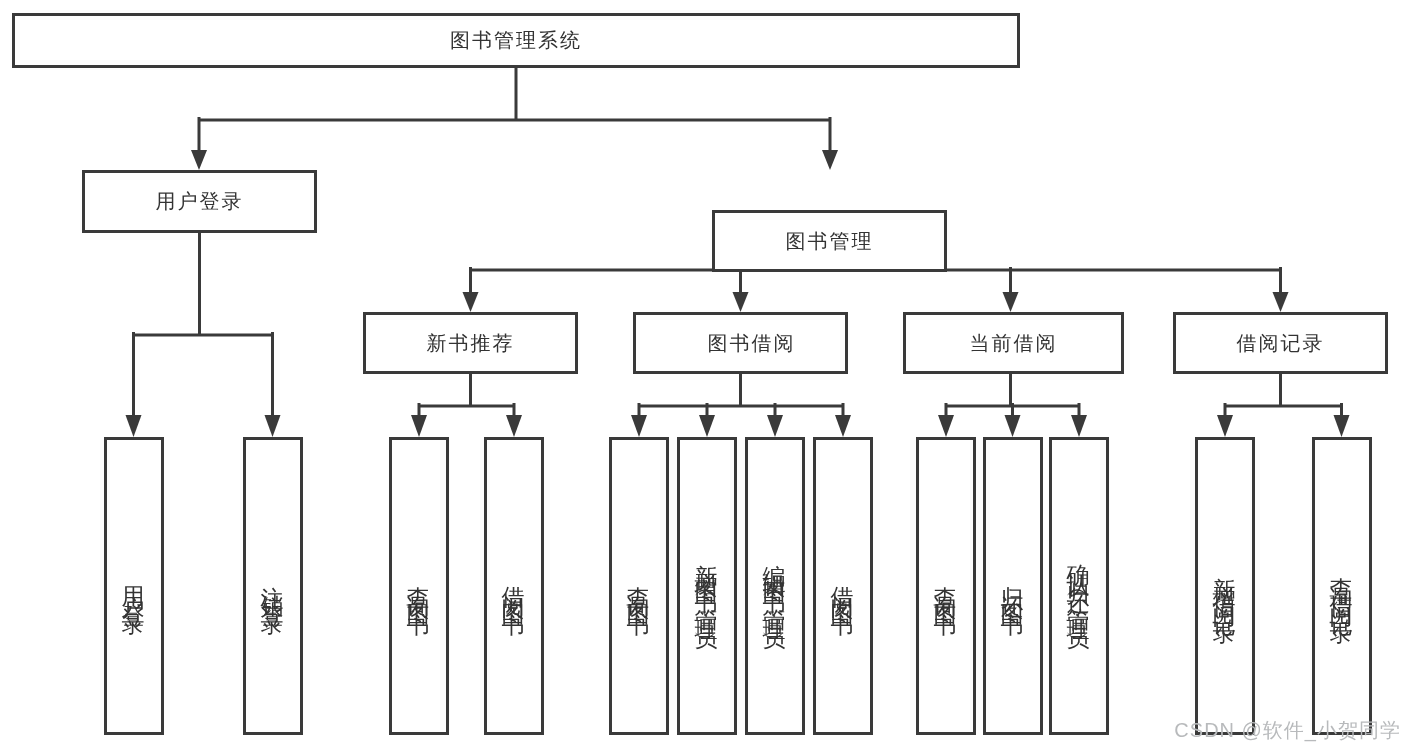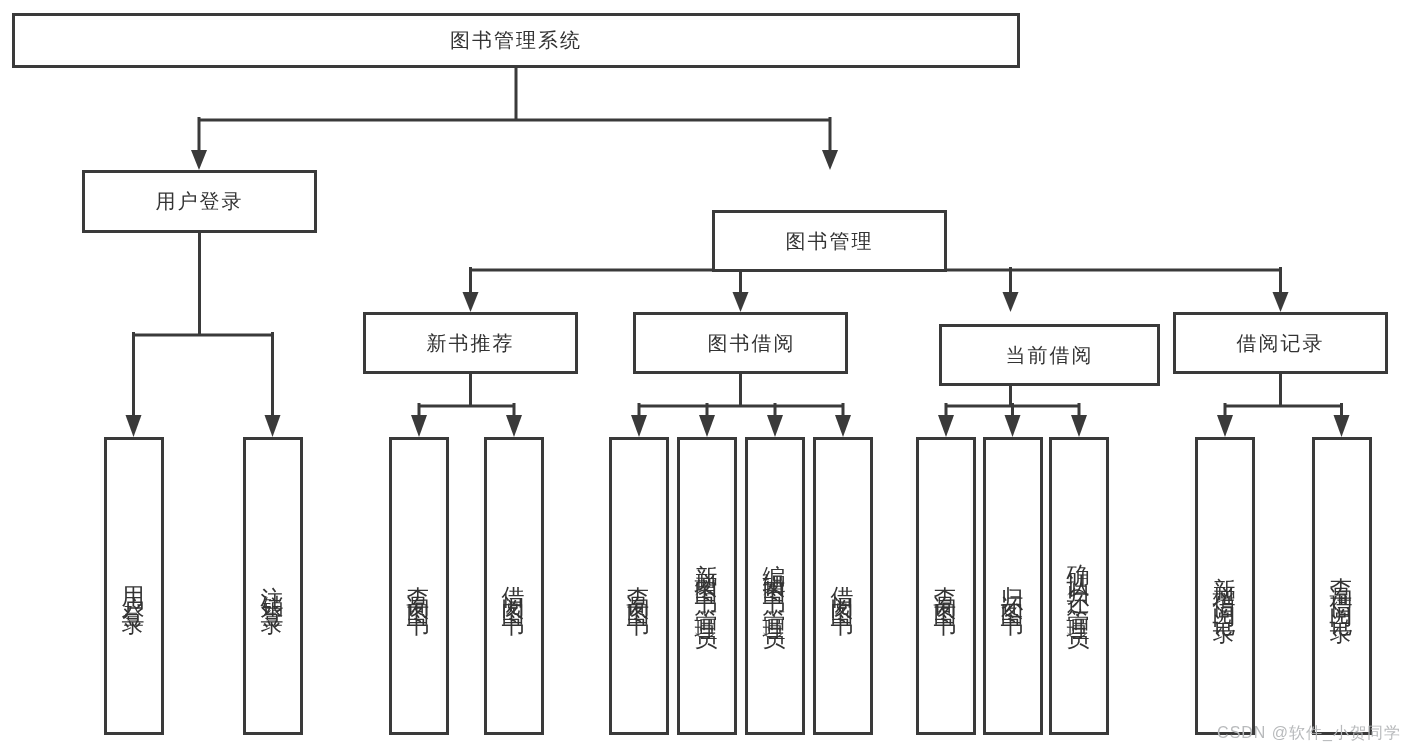--- a/index.html
+++ b/index.html
@@ -11,21 +11,21 @@
   .canvas{position:relative;width:1405px;height:747px;background:var(--background);overflow:hidden;}
   .wires{position:absolute;left:0;top:0;z-index:1;}
   .wires path{stroke:var(--line);stroke-width:3;fill:none;stroke-linecap:square;}
   .wires polygon{fill:var(--line);stroke:none;}
   .box{position:absolute;box-sizing:border-box;background:var(--box-bg);
        border:3px solid var(--box-border);display:flex;align-items:center;justify-content:center;
        z-index:2;}
   .box .lbl{color:var(--text);white-space:nowrap;}
   .h .lbl{font-size:20px;letter-spacing:2px;}
   .v .lbl{writing-mode:vertical-rl;text-orientation:mixed;font-size:23px;letter-spacing:9px;}
-  .watermark{position:absolute;right:4px;bottom:3px;z-index:5;font-size:16px;
+  .watermark{position:absolute;right:4px;bottom:3px;z-index:5;font-size:20px;
              color:var(--watermark);letter-spacing:1px;}
 </style>
 </head>
 <body>
 
 <div class="canvas">
 
   <svg class="wires" width="1405" height="747" viewBox="0 0 1405 747" aria-hidden="true">
 
     <path d="M516 67 V120 M199 120 H830 M199 118.5 V152 M830 118.5 V152"></path>
@@ -72,21 +72,21 @@
   <div class="box h" style="left:712px;top:170px;width:235px;height:62px;margin-top:40px;">
     <span class="lbl">图书管理</span>
   </div>
 
   <div class="box h" style="left:363px;top:312px;width:215px;height:62px;justify-content:center;">
     <span class="lbl">新书推荐</span>
   </div>
   <div class="box h" style="left:633px;top:312px;width:215px;height:62px;padding-left:22px;">
     <span class="lbl">图书借阅</span>
   </div>
-  <div class="box h" style="left:903px;top:324px;width:221px;height:62px;margin-left:36px;">
+  <div class="box h" style="left:903px;top:312px;width:221px;height:62px;">
     <span class="lbl">当前借阅</span>
   </div>
   <div class="box h" style="left:1173px;top:312px;width:215px;height:62px;">
     <span class="lbl">借阅记录</span>
   </div>
 
   <div class="box v" style="left:104px;top:437px;width:60px;height:298px;">
     <span class="lbl">用户登录</span>
   </div>
   <div class="box v" style="left:243px;top:437px;width:60px;height:298px;">

